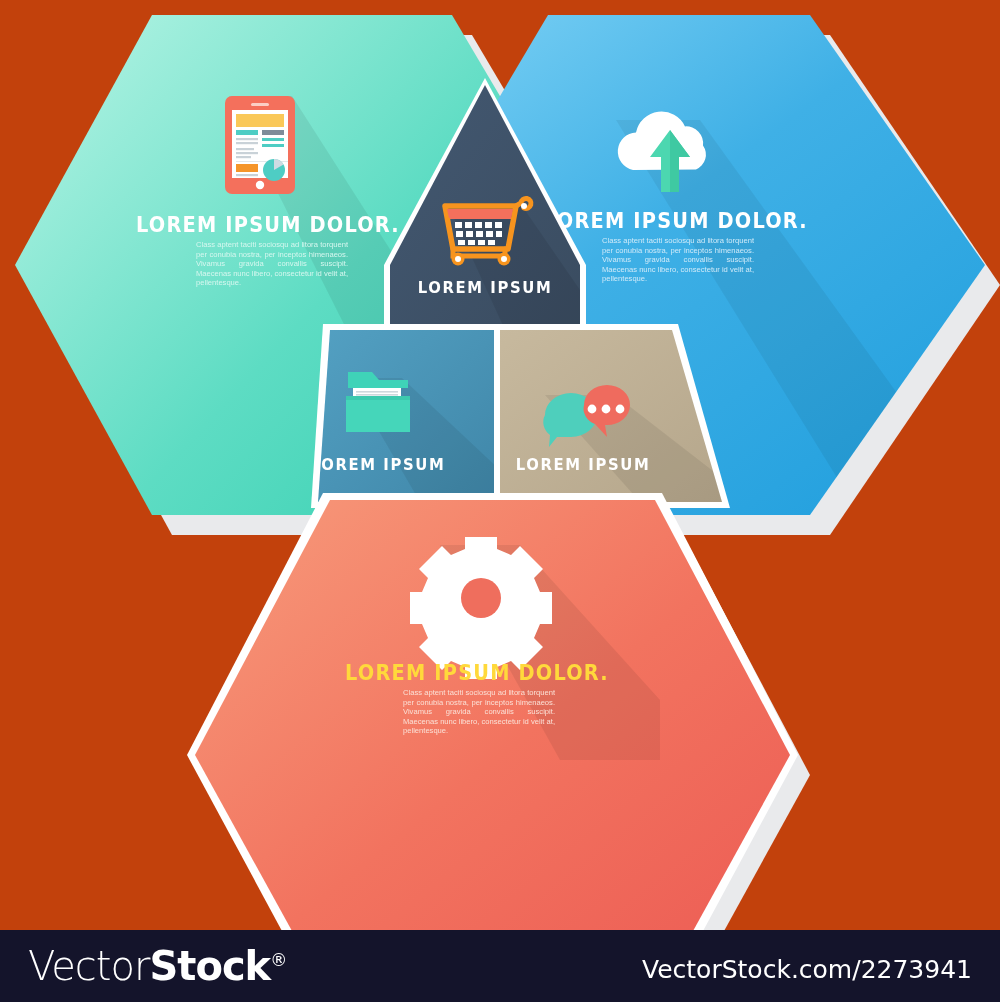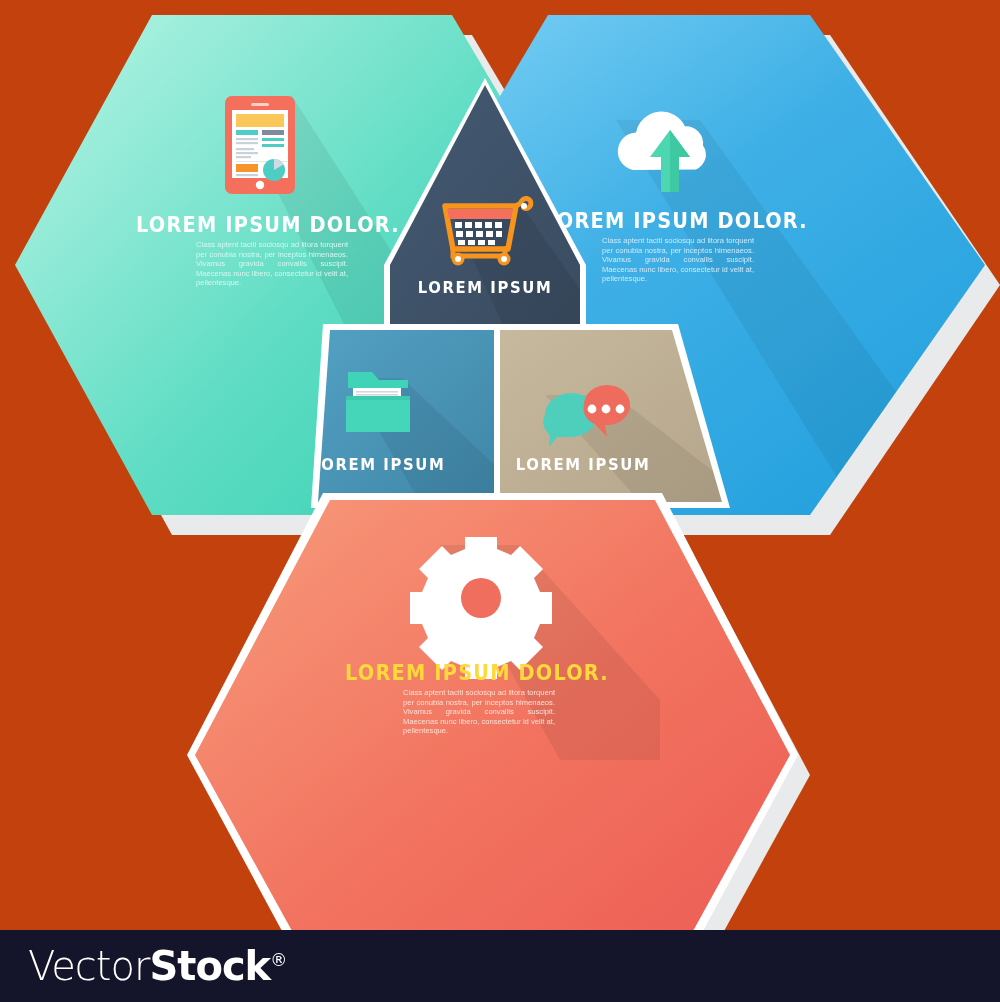--- a/index.html
+++ b/index.html
@@ -225,14 +225,15 @@
         <foreignObject x="403" y="688" width="152" height="66">
           <div xmlns="http://www.w3.org/1999/xhtml" style="font-family:'Liberation Sans',sans-serif;font-size:7.6px;line-height:9.6px;color:#fbe0d6;text-align:justify;">Class aptent taciti sociosqu ad litora torquent per conubia nostra, per inceptos himenaeos. Vivamus gravida convallis suscipit. Maecenas nunc libero, consectetur id velit at, pellentesque.</div>
         </foreignObject>
       </g>
     </g>
 
   </svg>
 
   <div class="wm-bar"></div>
   <div class="wm-logo"><span class="lite">Vector</span><span class="bold">Stock</span><span class="reg">®</span></div>
+  <div class="wm-url">VectorStock.com/2273941</div>
 
 </div>
 
 </body></html>

